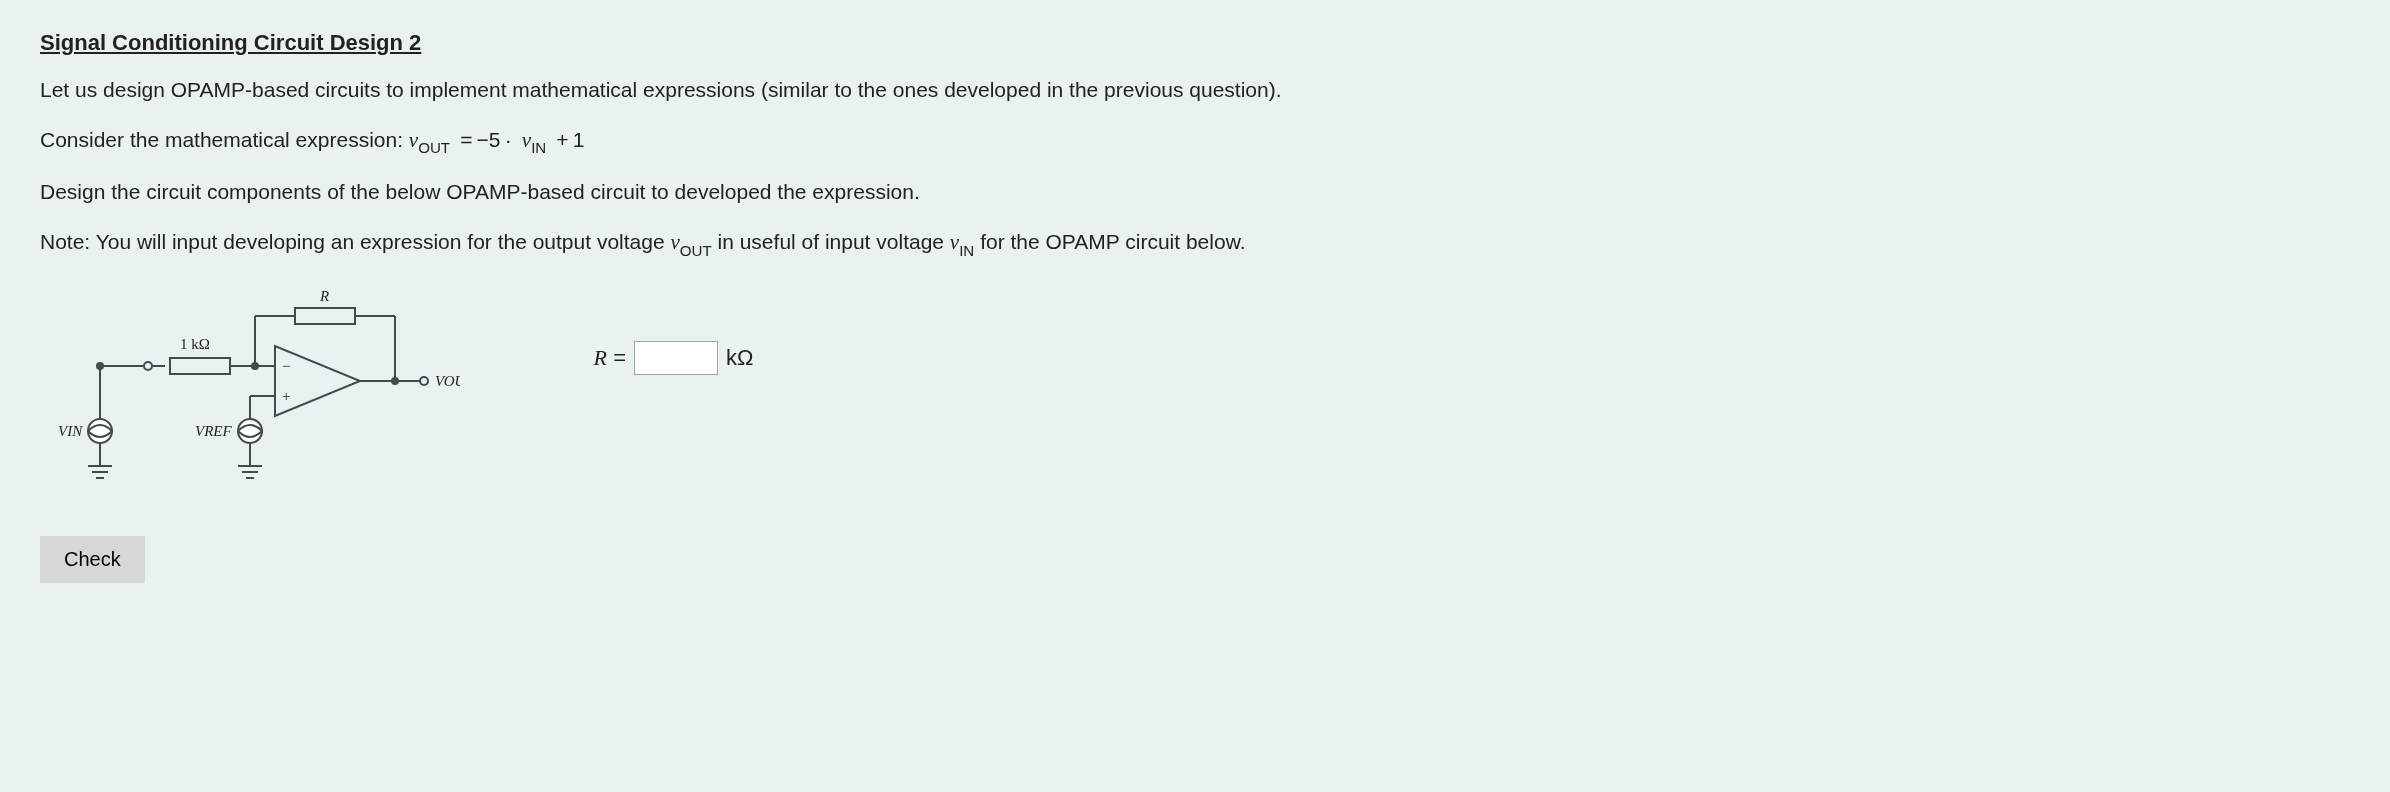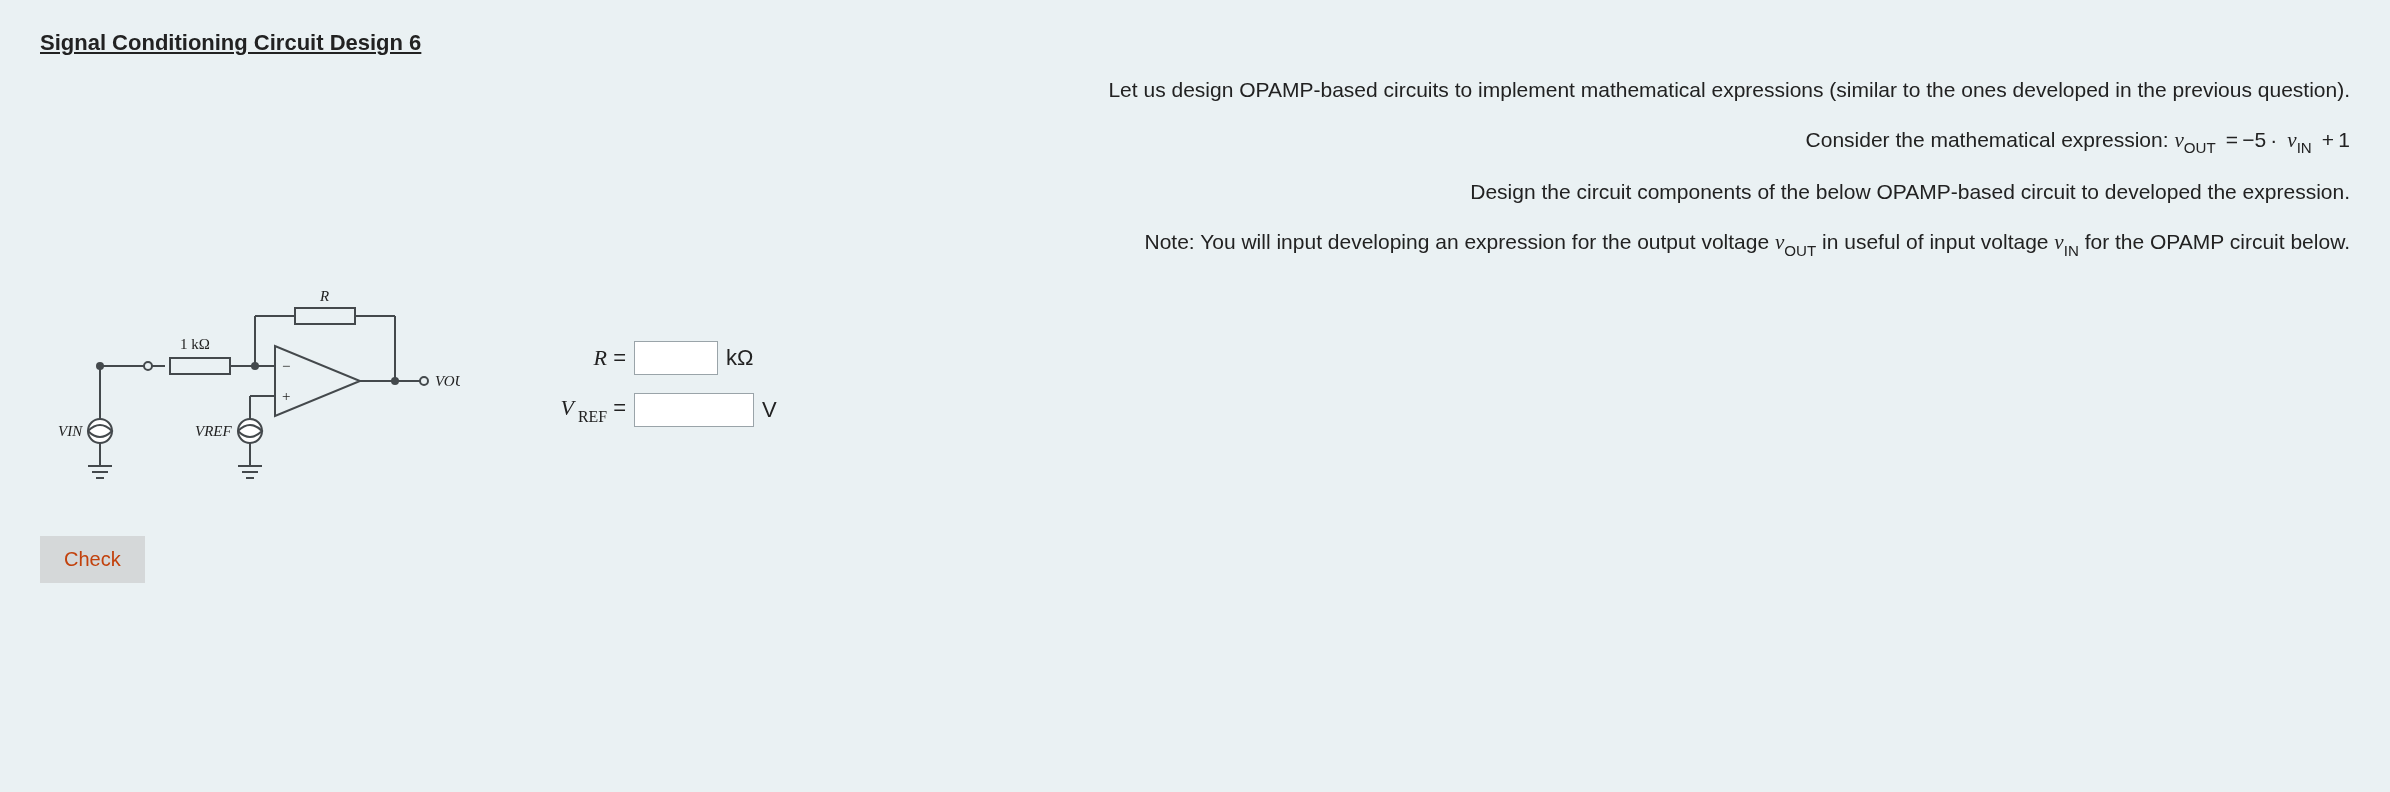--- a/index.html
+++ b/index.html
@@ -14,21 +14,20 @@
   }
   .title {
     font-weight: 700;
     text-decoration: underline;
     margin-bottom: 18px;
     font-size: 22px;
   }
   .para {
     margin-bottom: 18px;
     line-height: 1.5;
-    text-align: right;
   }
   .sub { font-size: 0.72em; vertical-align: sub; position: relative; top: 0.1em; }
   .ital { font-style: italic; font-family: Georgia, "Times New Roman", serif; }
   .content-row {
     display: flex;
     align-items: flex-start;
     margin-top: 20px;
     gap: 80px;
   }
   .diagram-wrap {
@@ -79,27 +78,27 @@
   }
   .input-row .wide { width: 120px; }
   .unit { font-family: -apple-system, Arial, sans-serif; font-style: normal; }
   .check-btn {
     margin-top: 30px;
     padding: 12px 24px;
     background: #d5d8d9;
     border: none;
     font-size: 20px;
     cursor: pointer;
-    color: #c2410c;
+    color: #000000;
   }
 </style>
 </head>
 <body>
 
-<div class="title">Signal Conditioning Circuit Design 6</div>
+<div class="title">Signal Conditioning Circuit Design 2</div>
 
 <p class="para">Let us design OPAMP-based circuits to implement mathematical expressions (similar to the ones developed in the previous question).</p>
 
 <p class="para">
   <span>Consider the mathematical expression: </span>
   <span class="ital">v</span><span class="sub">OUT</span>
   <span> = −5 · </span>
   <span class="ital">v</span><span class="sub">IN</span>
   <span> + 1</span>
 </p>
@@ -169,22 +168,15 @@
   </div>
 
   <div class="inputs-block">
     <div class="input-row">
       <span class="lbl">
         <span>R</span><span class="unit"> =</span>
       </span>
       <input type="text" style="">
       <span class="unit">kΩ</span>
     </div>
-    <div class="input-row">
-      <span class="lbl">
-        <span>V</span><span class="sub" style="font-style:normal"> REF</span><span class="unit"> =</span>
-      </span>
-      <input type="text" class="wide" style="">
-      <span class="unit">V</span>
-    </div>
   </div>
 
 </div>
 
 </body></html>

